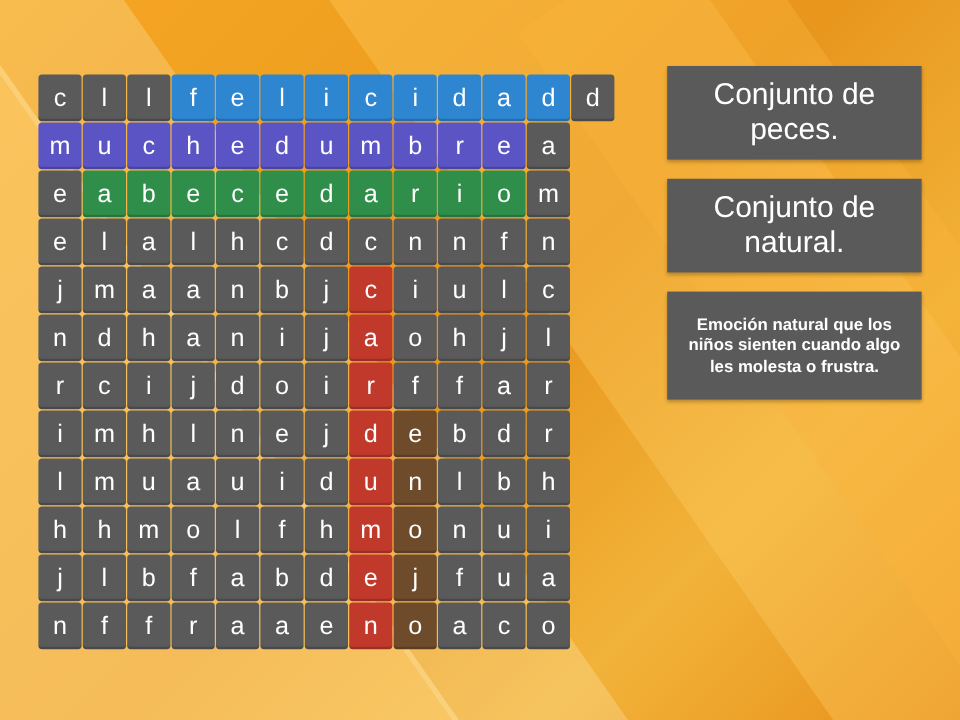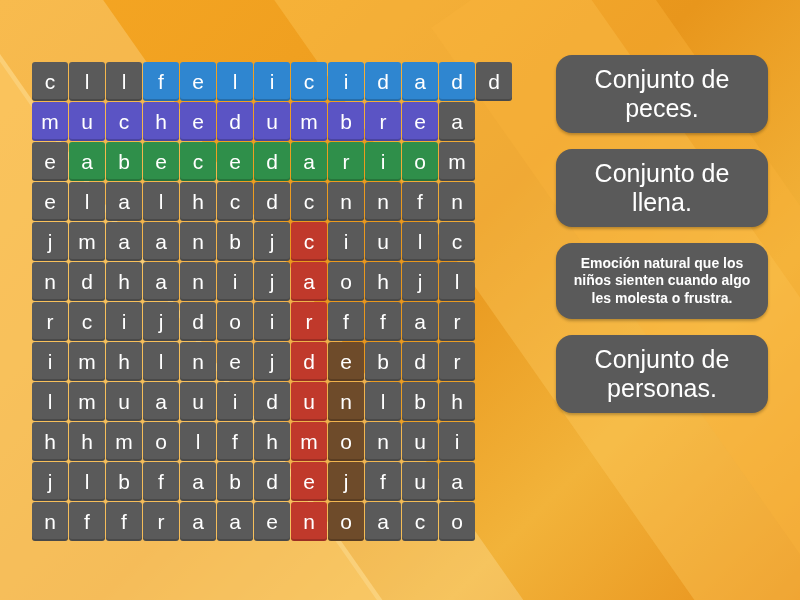--- a/index.html
+++ b/index.html
@@ -59,37 +59,37 @@
     top: 55px;
     width: 212px;
     display: flex;
     flex-direction: column;
     gap: 16px;
     z-index: 2;
   }
   .clue {
     background: #5a5a5a;
     color: #ffffff;
-    border-radius: 16px;
+    border-radius: 0;
     text-align: center;
     display: flex;
     align-items: center;
     justify-content: center;
     box-shadow: 0 2px 3px rgba(0,0,0,0.25);
     padding: 6px 10px;
     box-sizing: border-box;
   }
   .clue.big {
     height: 78px;
     font-size: 25px;
     line-height: 1.15;
     font-weight: 400;
   }
   .clue.small {
-    height: 76px;
+    height: 90px;
     font-size: 14px;
     line-height: 1.25;
     font-weight: bold;
   }
 </style>
 </head>
 <body>
 
 <div class="bg-streak s1"></div>
 <div class="bg-streak s2"></div>
@@ -250,16 +250,15 @@
     <div class="cell hl-red">n</div>
     <div class="cell hl-brown">o</div>
     <div class="cell">a</div>
     <div class="cell">c</div>
     <div class="cell">o</div>
     <div style="background: transparent; box-shadow: none;"></div>
   </div>
 
 <div class="clues" id="clues">
     <div class="clue big">Conjunto de peces.</div>
-    <div class="clue big">Conjunto de llena.</div>
+    <div class="clue big">Conjunto de natural.</div>
     <div class="clue small">Emoción natural que los niños sienten cuando algo les molesta o frustra.</div>
-    <div class="clue big">Conjunto de personas.</div>
   </div>
 
 </body></html>

